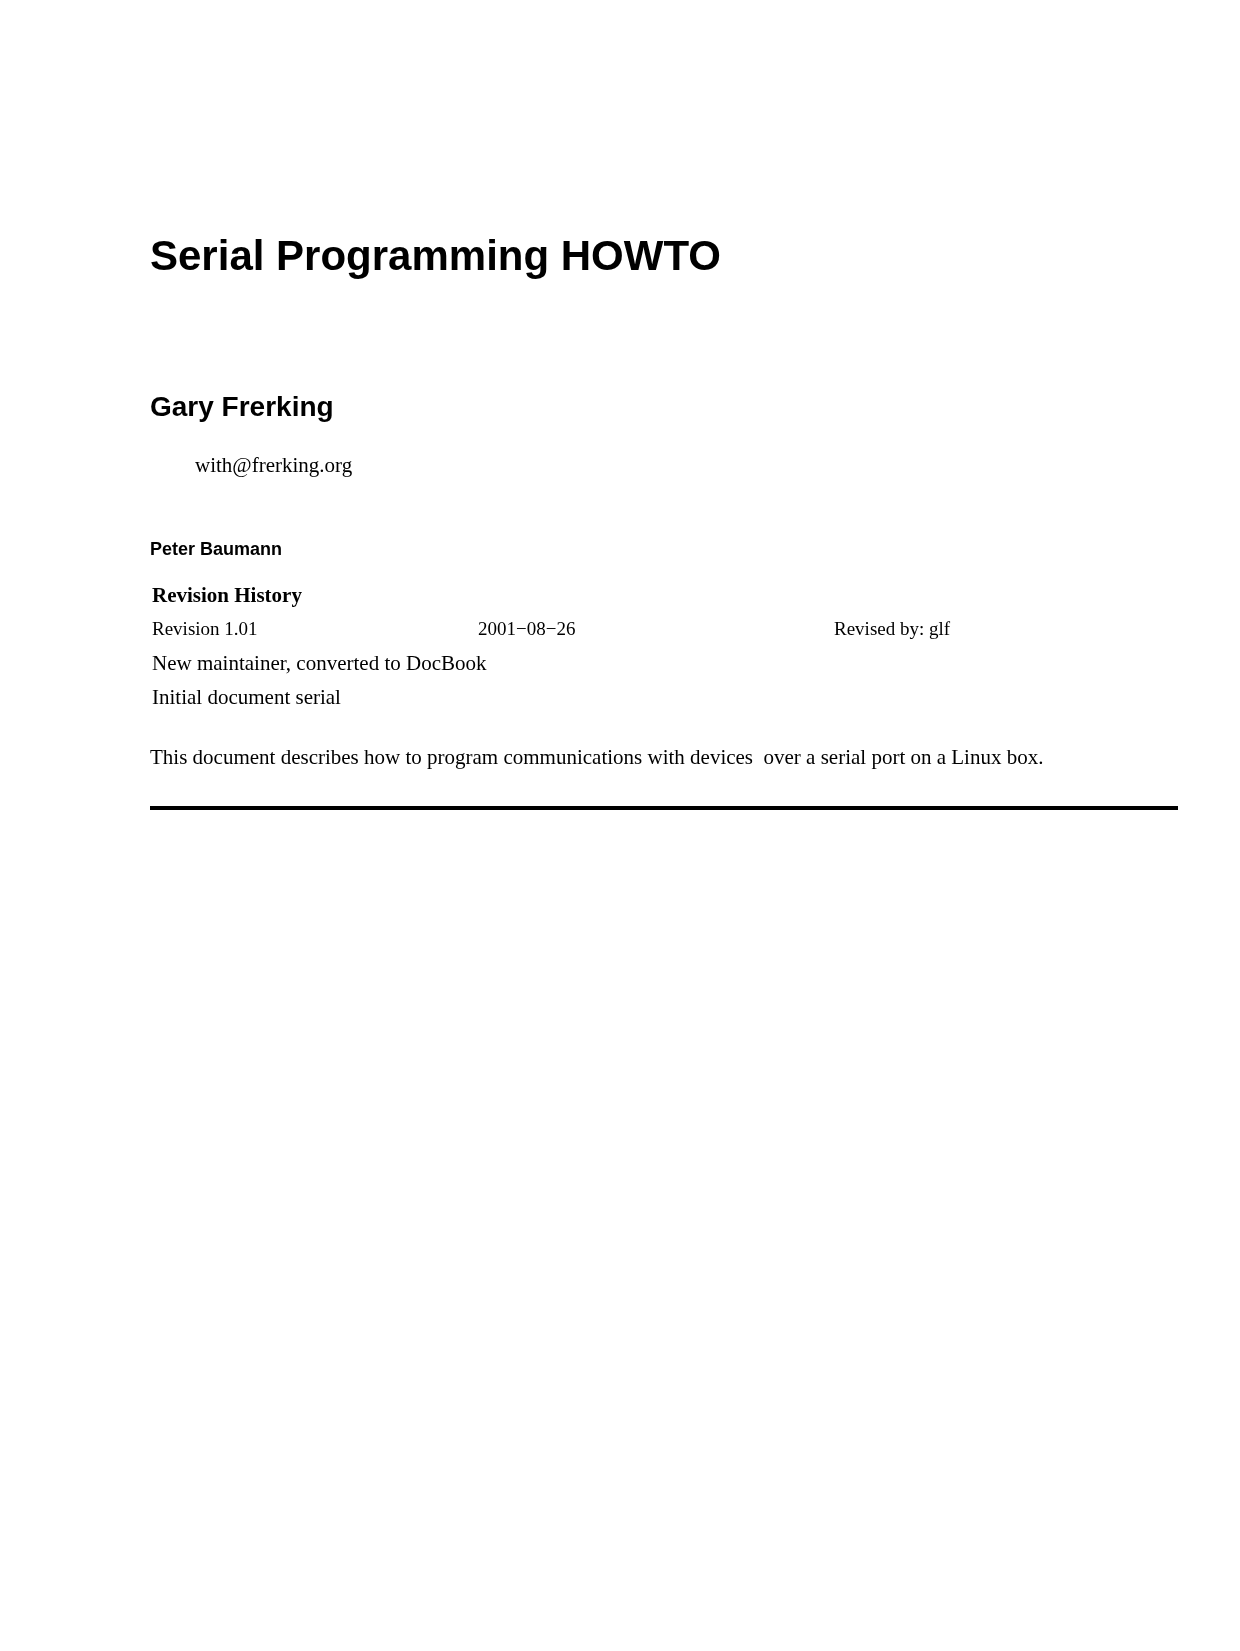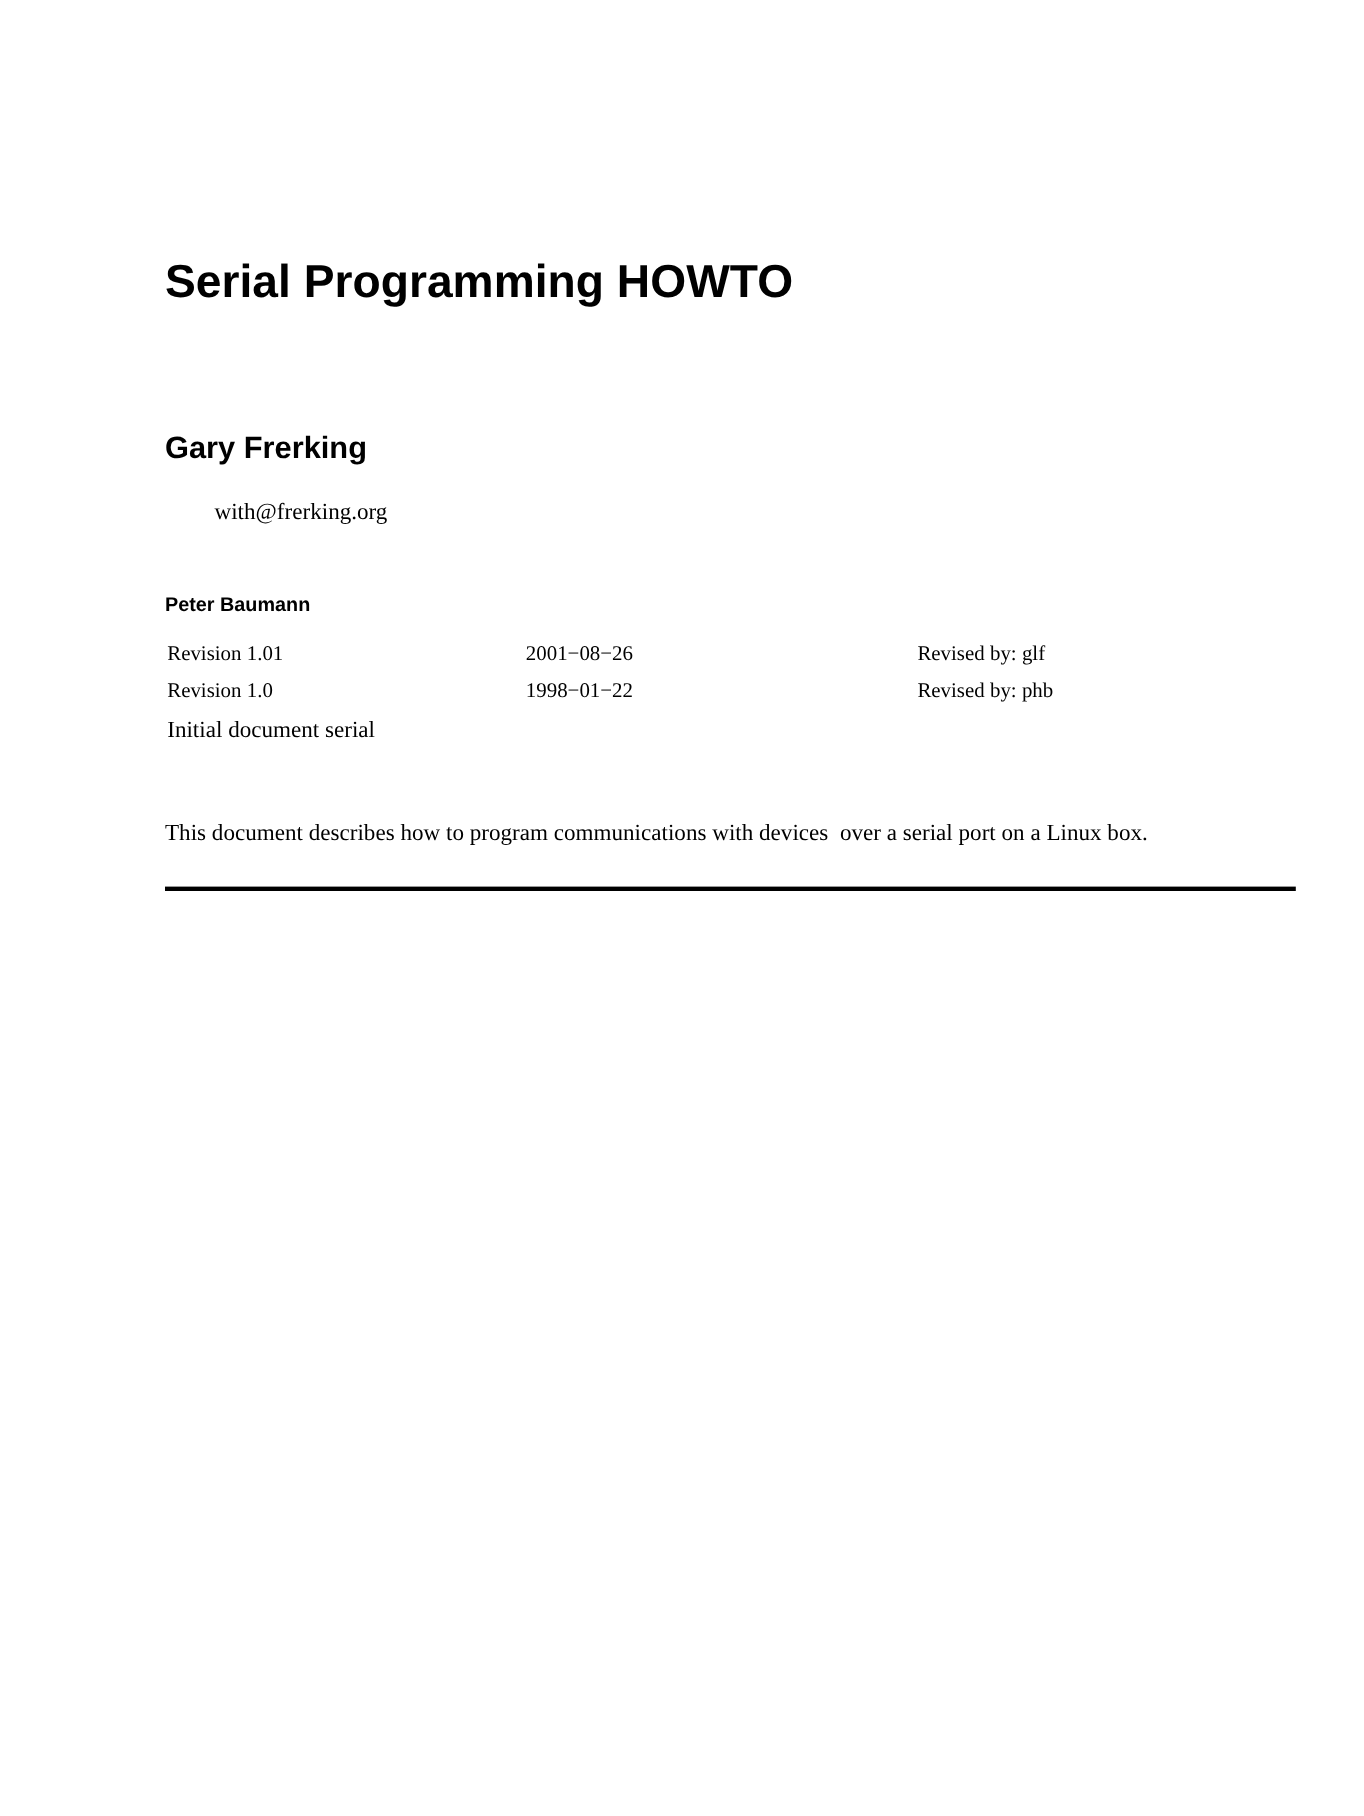--- a/index.html
+++ b/index.html
@@ -26,30 +26,27 @@
 <body>
 
 <div id="title" class="abs sans">Serial Programming HOWTO</div>
 
 <div id="author1" class="abs sans">Gary Frerking</div>
 <div id="email" class="abs serif">with@frerking.org</div>
 
 <div id="author2" class="abs sans">Peter Baumann</div>
 
 <div id="revhist" class="serif">
+  <div class="rh-title">Revision History</div>
 
   <div class="rh-row">
     <span class="c1">Revision 1.01</span>
     <span class="c2">2001−08−26</span>
     <span class="c3">Revised by: glf</span>
   </div>
+  <div class="rh-note">New maintainer, converted to DocBook</div>
 
-  <div class="rh-row">
-    <span class="c1">Revision 1.0</span>
-    <span class="c2">1998−01−22</span>
-    <span class="c3">Revised by: phb</span>
-  </div>
   <div class="rh-note">Initial document serial</div>
 </div>
 
 <div id="abstract" class="abs serif" style="white-space: pre;">This document describes how to program communications with devices  over a serial port on a Linux box.</div>
 
 <div id="rule"></div>
 
 </body></html>

